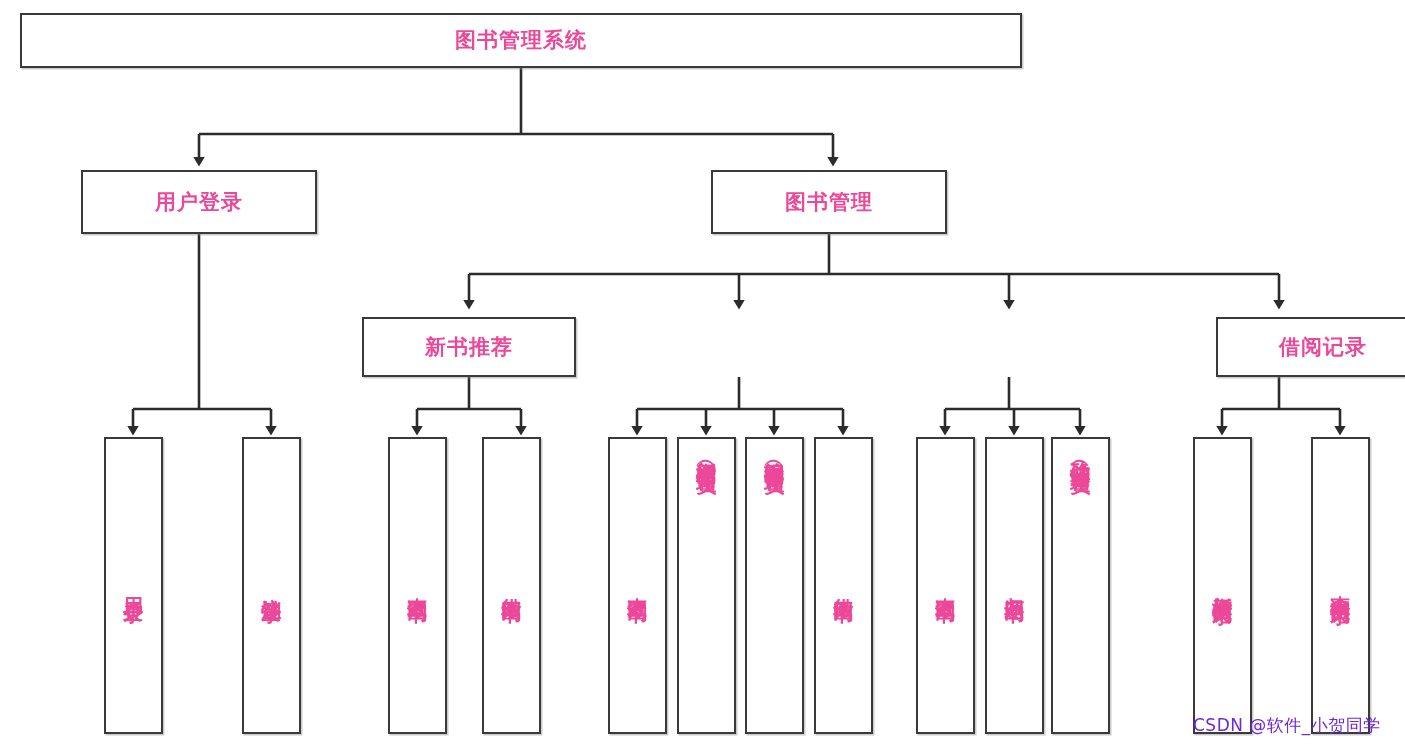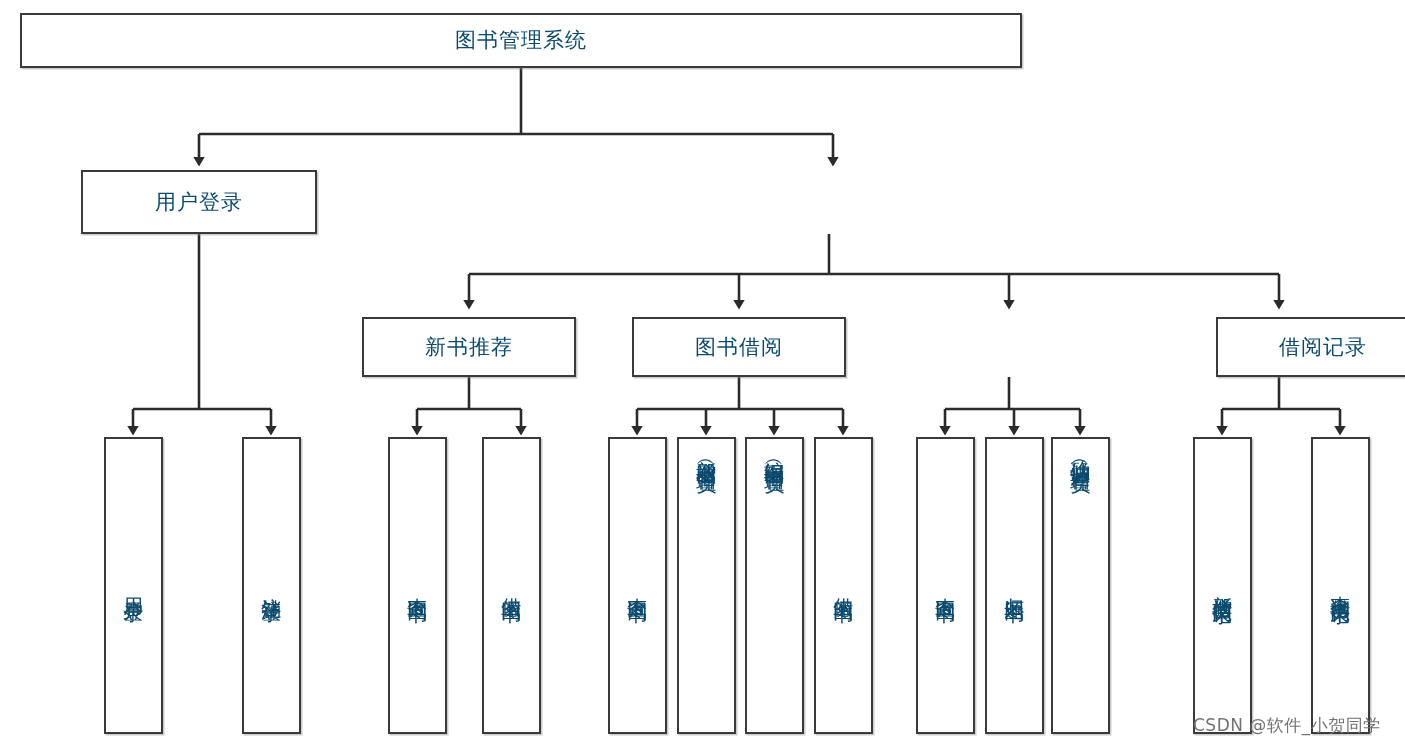--- a/index.html
+++ b/index.html
@@ -28,23 +28,24 @@
     display:flex;
     align-items:center;
     justify-content:center;
     z-index:3;
     box-shadow:1.5px 1.5px 0 rgba(140,140,140,0.45);
   }
   .node .label{
     font-size:21px;
     line-height:1.15;
     letter-spacing:1px;
-    color:#0c4a6e;
+    color:#ec4899;
     text-align:right;
     white-space:nowrap;
+    font-weight:bold;
   }
   .node.vertical{
     align-items:flex-start;
     padding-top:6px;
   }
   .node.vertical .label{
     writing-mode:vertical-rl;
     text-orientation:upright;
     font-size:20px;
     line-height:1.32;
@@ -52,21 +53,21 @@
     white-space:nowrap;
   }
   .node.vertical.mid{
     align-items:center;
     padding-top:0;
   }
   .watermark{
     position:absolute;
     z-index:6;
     font-size:17px;
-    color:#737373;
+    color:#6d28d9;
     letter-spacing:0.5px;
     white-space:nowrap;
     font-family:"DejaVu Sans","Liberation Sans",sans-serif;
   }
 </style>
 </head>
 <body>
 
 <div id="canvas">
 
@@ -121,26 +122,26 @@
     </g>
   </svg>
 
   <div class="node" style="left:20px;top:13px;width:1002px;height:55px;">
     <span class="label">图书管理系统</span>
   </div>
 
   <div class="node" style="left:81px;top:170px;width:236px;height:64px;">
     <span class="label">用户登录</span>
   </div>
+  <div class="node" style="left:711px;top:170px;width:236px;height:64px;">
+    <span class="label">图书管理</span>
+  </div>
 
   <div class="node" style="left:362px;top:317px;width:214px;height:60px;">
     <span class="label">新书推荐</span>
-  </div>
-  <div class="node" style="left:632px;top:317px;width:214px;height:60px;">
-    <span class="label">图书借阅</span>
   </div>
   <div class="node" style="left:1172px;top:317px;width:214px;height:60px;margin-left:44px;">
     <span class="label">借阅记录</span>
   </div>
 
   <div class="node vertical mid" style="left:104px;top:437px;width:59px;height:297px;">
     <span class="label">用户登录</span>
   </div>
   <div class="node vertical mid" style="left:242px;top:437px;width:59px;height:297px;">
     <span class="label">注销登录</span>

